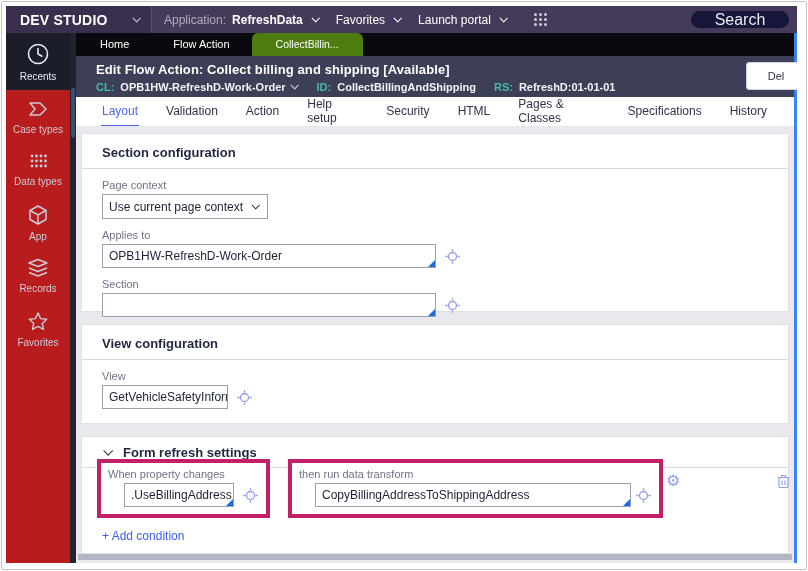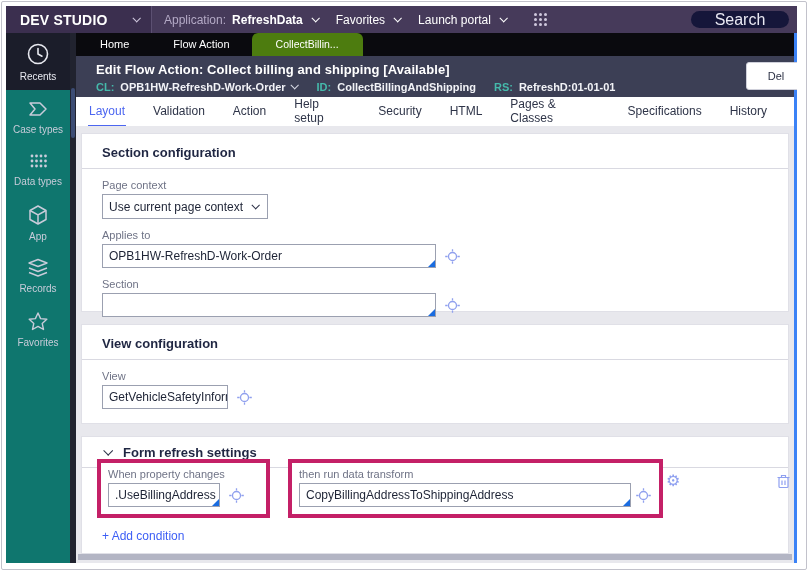--- a/index.html
+++ b/index.html
@@ -18,21 +18,21 @@
   .topnav .muted{color:#b4aac6;margin-right:6px;}
   .topnav .item{margin-right:4px;}
   .topnav b{font-weight:bold;}
   .topnav .gap{width:16px;}
   .grid-icon{margin-left:26px;display:inline-grid;grid-template-columns:repeat(3,3px);grid-gap:2px;}
   .grid-icon i{width:3px;height:3px;border-radius:50%;background:#cfc8dd;}
   .search-pill{position:absolute;right:8px;top:5px;width:98px;height:17px;border-radius:9px;
     background:#15163a;color:#e9e9f3;font-size:16px;display:flex;align-items:center;justify-content:center;}
 
   
-  .sidebar{position:absolute;left:0;top:27px;bottom:0;width:64px;background:#0f766e;}
+  .sidebar{position:absolute;left:0;top:27px;bottom:0;width:64px;background:#b91c1c;}
   .side-item{height:53px;display:flex;flex-direction:column;align-items:center;justify-content:center;
     color:#c9ccda;font-size:10px;gap:4px;cursor:pointer;}
   .side-item.active{background:#1b1d2a;height:57px;color:#e8e9f0;}
   .side-item svg{display:block;}
   .side-scroll{position:absolute;left:64px;top:27px;bottom:0;width:6px;background:#21232f;}
   .side-thumb{position:absolute;left:1px;top:55px;width:4px;height:50px;background:#3c4c74;border-radius:2px;}
 
   
   .main{position:absolute;left:70px;top:27px;width:718px;bottom:0;border-right:5px solid #3b82f6;background:#e8e8ed;}
   .docrow{position:absolute;left:0;top:0;right:0;height:23px;background:#0a0a0e;display:flex;align-items:flex-end;}
@@ -44,21 +44,21 @@
     padding:6px 0 0 20px;color:#fff;}
   .edithdr .title{font-size:13px;font-weight:bold;letter-spacing:.1px;}
   .keyline{display:flex;align-items:center;font-size:11px;font-weight:bold;margin-top:4px;}
   .keyline .k{color:#45b9ab;margin-right:6px;}
   .keyline .v{color:#f2f3f7;}
   .keyline .sp{width:18px;}
   .del-btn{position:absolute;right:-12px;top:6px;width:58px;height:26px;background:#fff;border:1px solid #cfd0da;
     border-radius:3px;color:#2c3145;font-size:11px;display:flex;align-items:center;justify-content:center;z-index:5;cursor:pointer;}
 
   .ruletabs{position:absolute;left:0;top:64px;right:0;height:31px;background:#fff;border-bottom:1px solid #d8d8e0;
-    display:flex;align-items:stretch;padding-left:12px;box-sizing:border-box;}
+    display:flex;align-items:stretch;padding-left:25px;box-sizing:border-box;}
   .rtab{font-size:12px;color:#2e3448;display:flex;align-items:center;padding:0 1px;margin-right:26px;
     border-bottom:2px solid transparent;cursor:pointer;}
   .rtab.active{color:#4c66f0;border-bottom-color:#4c66f0;}
 
   
   .content{position:absolute;left:0;top:93px;right:0;bottom:0;background:#e8e8ed;overflow:hidden;}
   .card{position:relative;background:#fff;border:1px solid #e0e0e7;margin:0 5px;box-sizing:border-box;}
   .card1{margin-top:7px;height:179px;}
   .card2{margin-top:12px;height:100px;}
   .card3{margin-top:12px;height:118px;}
@@ -73,21 +73,21 @@
   .selectbox .chv{color:#2b3046;margin-right:3px;}
   .frow{display:flex;align-items:center;}
   .gear-icon{margin-left:8px;flex:none;cursor:pointer;}
 
   
   .fr-hdr{display:flex;align-items:center;font-size:13px;font-weight:bold;color:#1f2642;
     padding:8px 0 7px 20px;border-bottom:1px solid #d9d9e1;}
   .fr-hdr .chv{color:#2b3046;width:6px;height:6px;margin-right:12px;margin-left:2px;cursor:pointer;}
   .hl-box{position:absolute;top:22px;box-sizing:border-box;height:59px;border:4px solid #c42067;background:#fff;padding:5px 7px;}
   .hl-box .fld-label{margin:0 0 3px 0;}
-  .hl-box .inp{margin-left:0;}
+  .hl-box .inp{margin-left:16px;}
   .box1{left:15px;width:173px;}
   .box2{left:206px;width:375px;}
   .row-icons{position:absolute;top:36px;}
   .cog{left:584px;font-size:16px;color:#8fa0f0;line-height:16px;cursor:pointer;}
   .trash{left:694px;cursor:pointer;}
   .add-cond{position:absolute;left:20px;top:92px;font-size:12px;color:#3c5ef5;cursor:pointer;}
 
   .bottom-strip{position:absolute;left:2px;right:2px;bottom:3px;height:6px;background:#b3b5c4;}
 </style>
 </head>

